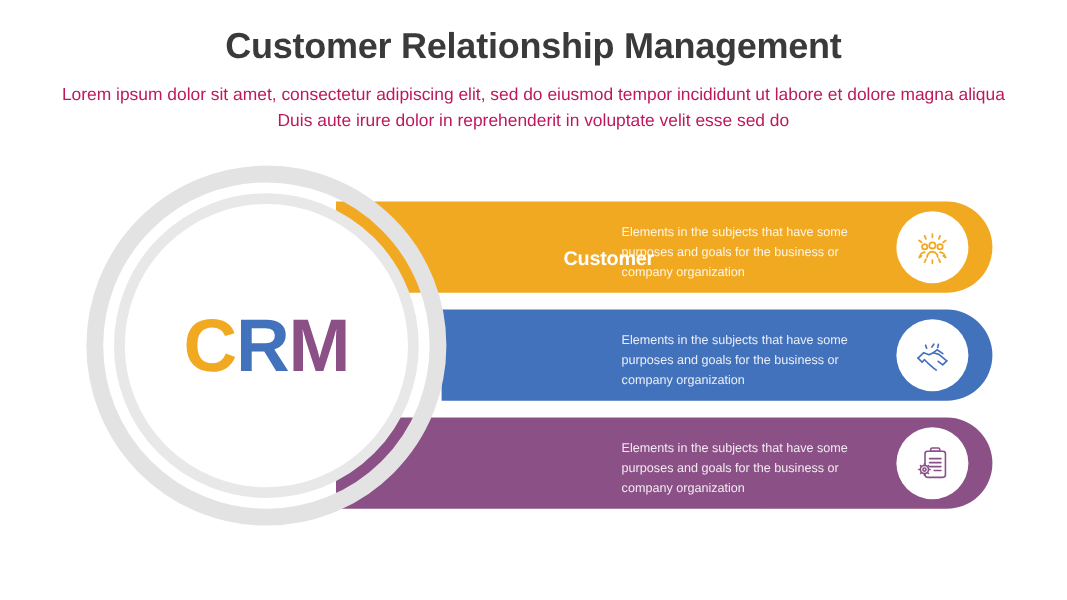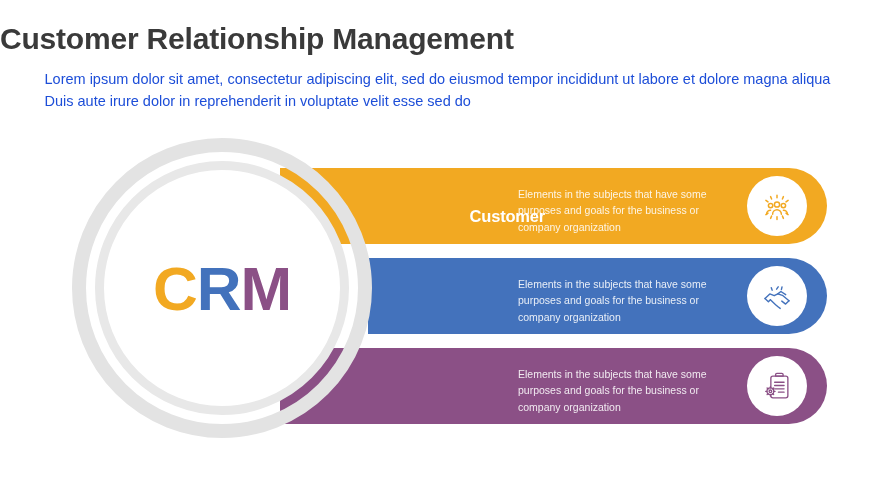--- a/index.html
+++ b/index.html
@@ -15,32 +15,33 @@
     position: relative;
   }
 
   
   #header {
     position: absolute;
     top: 0;
     left: 0;
     width: 889px;
     padding-top: 22px;
+    text-align: center;
   }
   #page-title {
     font-size: 30px;
     font-weight: bold;
     color: #3a3a3a;
     letter-spacing: -0.2px;
     margin: 0 0 14px 0;
     line-height: 1.1;
   }
   #page-subtitle {
     font-size: 14.5px;
-    color: #1d4ed8;
+    color: #be185d;
     line-height: 1.5;
     margin: 0 auto;
     width: 800px;
     font-weight: normal;
   }
 
   
   #diagram {
     position: absolute;
     top: 130px;

